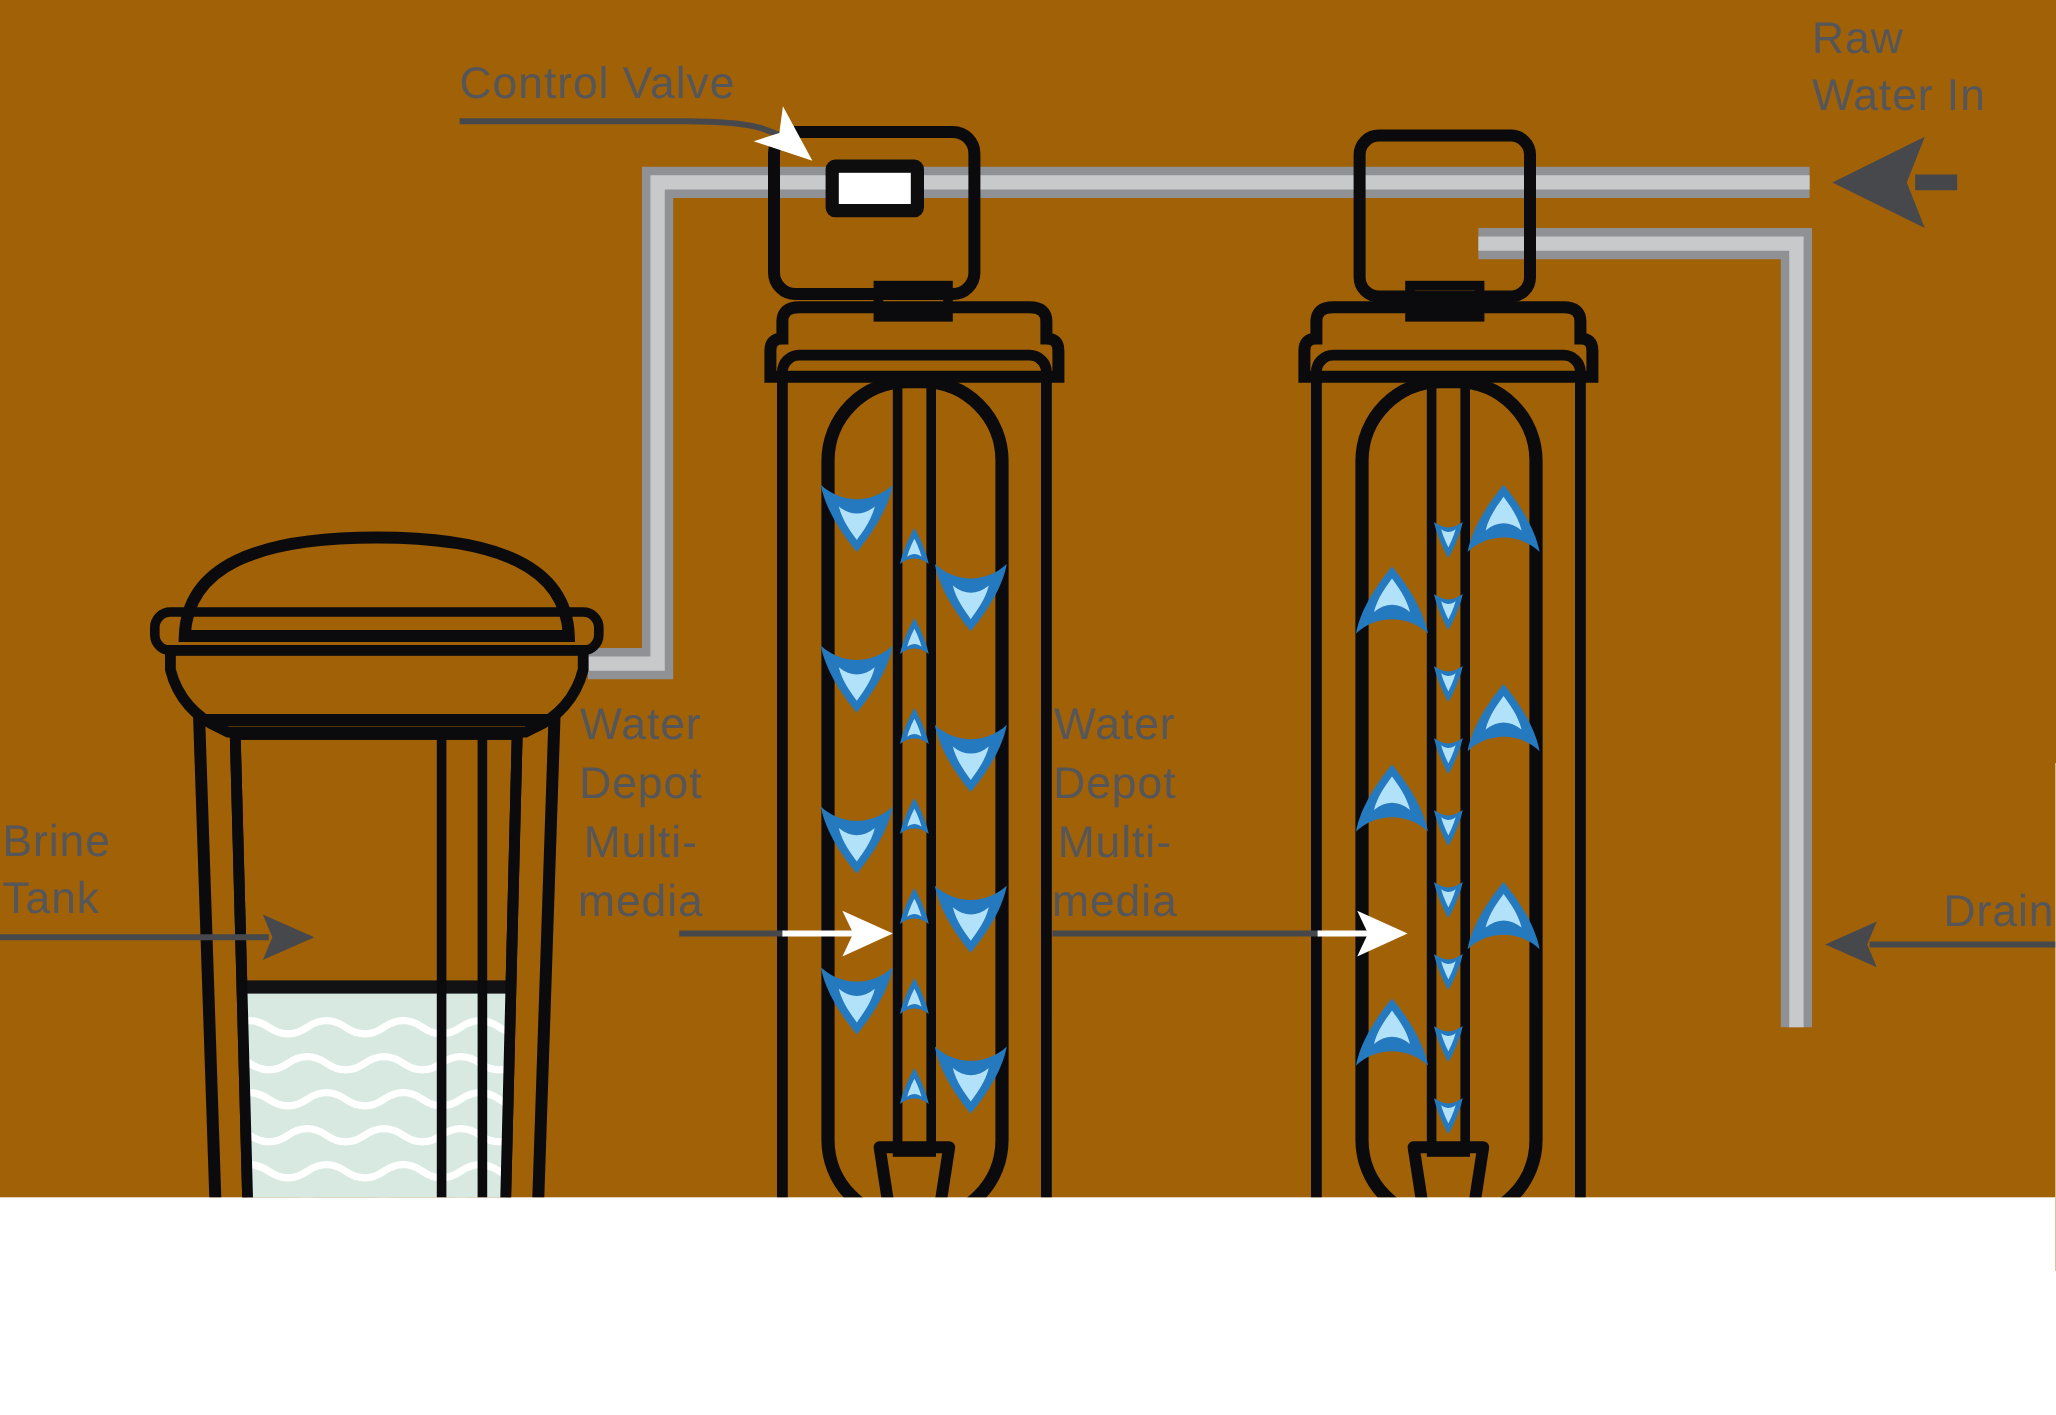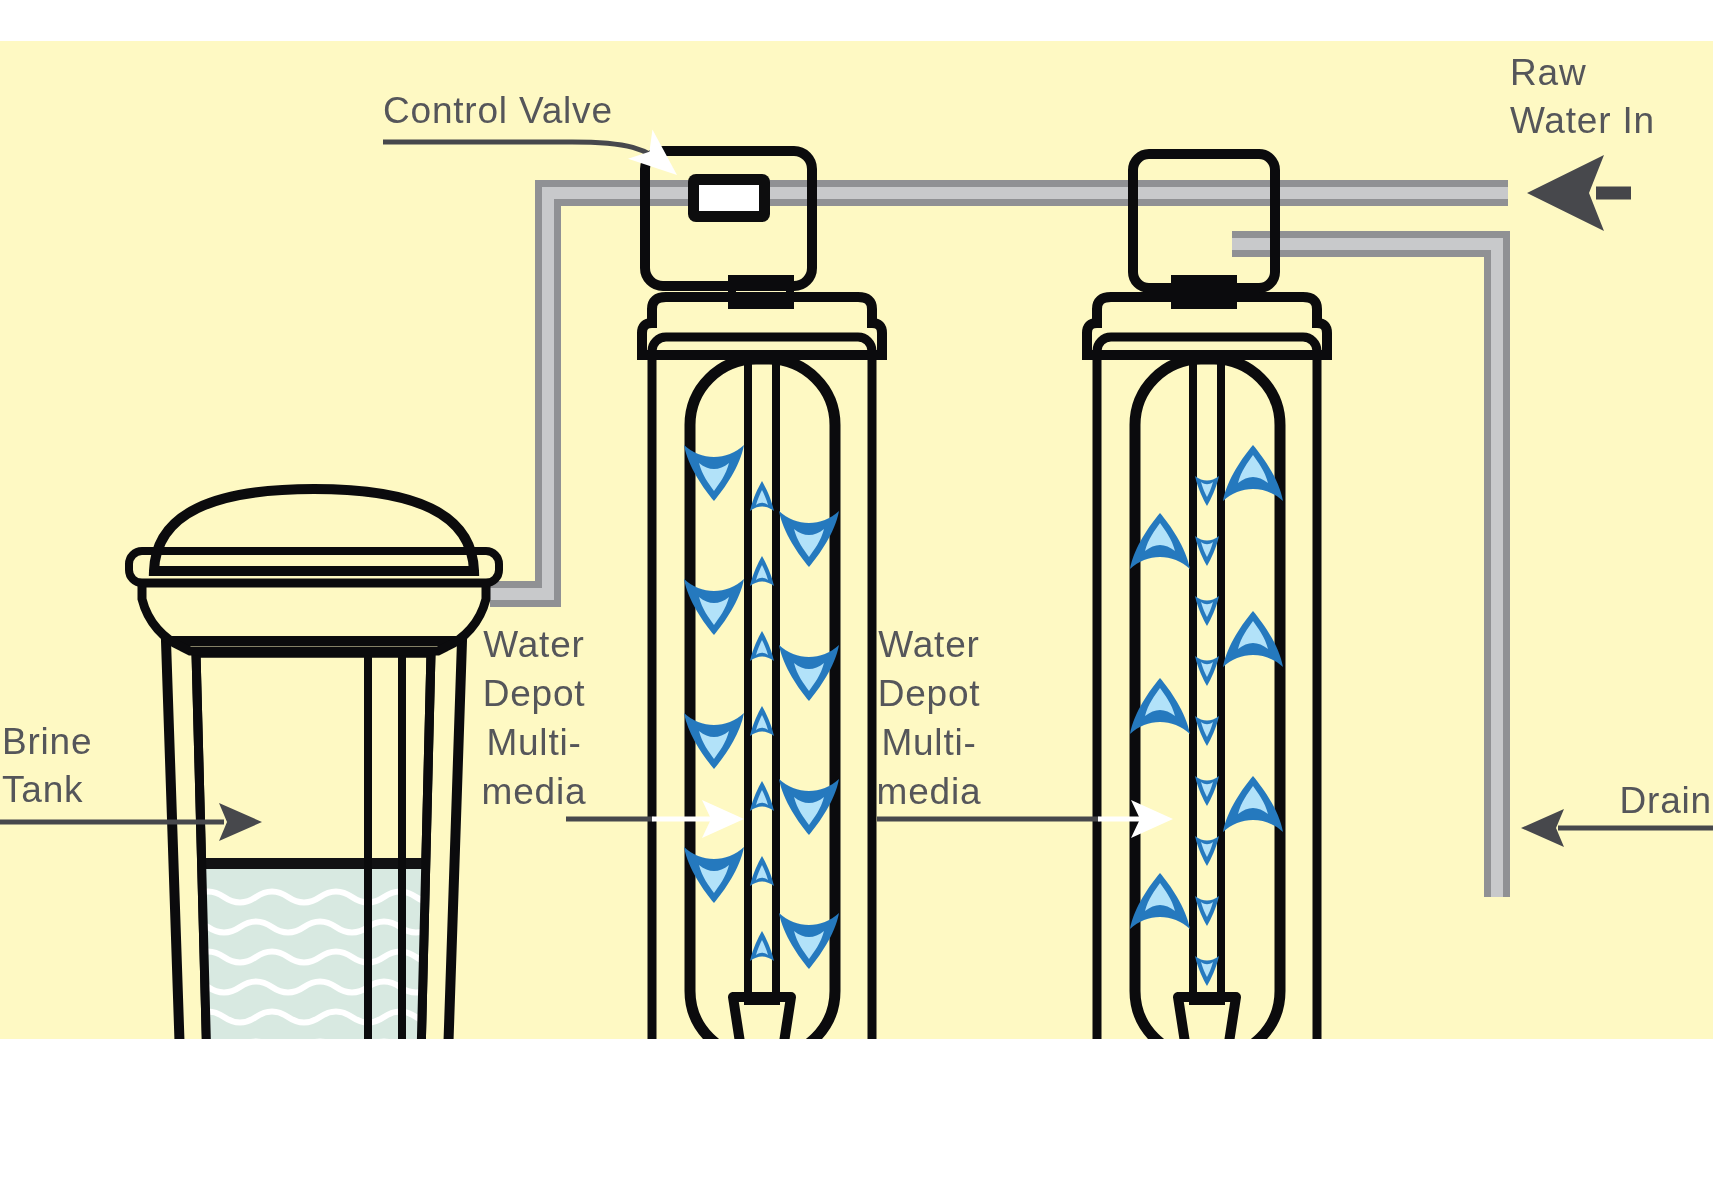--- a/index.html
+++ b/index.html
@@ -1,16 +1,16 @@
 <!DOCTYPE html>
 <html><head>
 <meta charset="utf-8">
 <style>
   html,body{margin:0;padding:0;background:#ffffff;}
-  .stage{width:1713px;height:998px;position:relative;overflow:hidden;background:#fef9c3;margin-top:41px;}
+  .stage{width:1713px;height:998px;position:relative;overflow:hidden;background:#a16207;}
   svg{display:block;}
   .lbl{font-family:"Liberation Sans",sans-serif;font-size:37px;letter-spacing:.8px;fill:#55565a;font-weight:400;}
   .lbl-mid{text-anchor:middle;}
   .lbl-end{text-anchor:end;}
   .ann{stroke:#47484c;stroke-width:5;fill:none;}
   .ann-white{stroke:#ffffff;stroke-width:5;fill:none;}
   .head-dark{fill:#47484c;stroke:none;}
   .head-white{fill:#ffffff;stroke:none;}
   .pipe-base{stroke:#909194;stroke-width:26;fill:none;stroke-linejoin:miter;}
   .pipe-hi{stroke:#c8c9cb;stroke-width:12;fill:none;stroke-linejoin:miter;}

